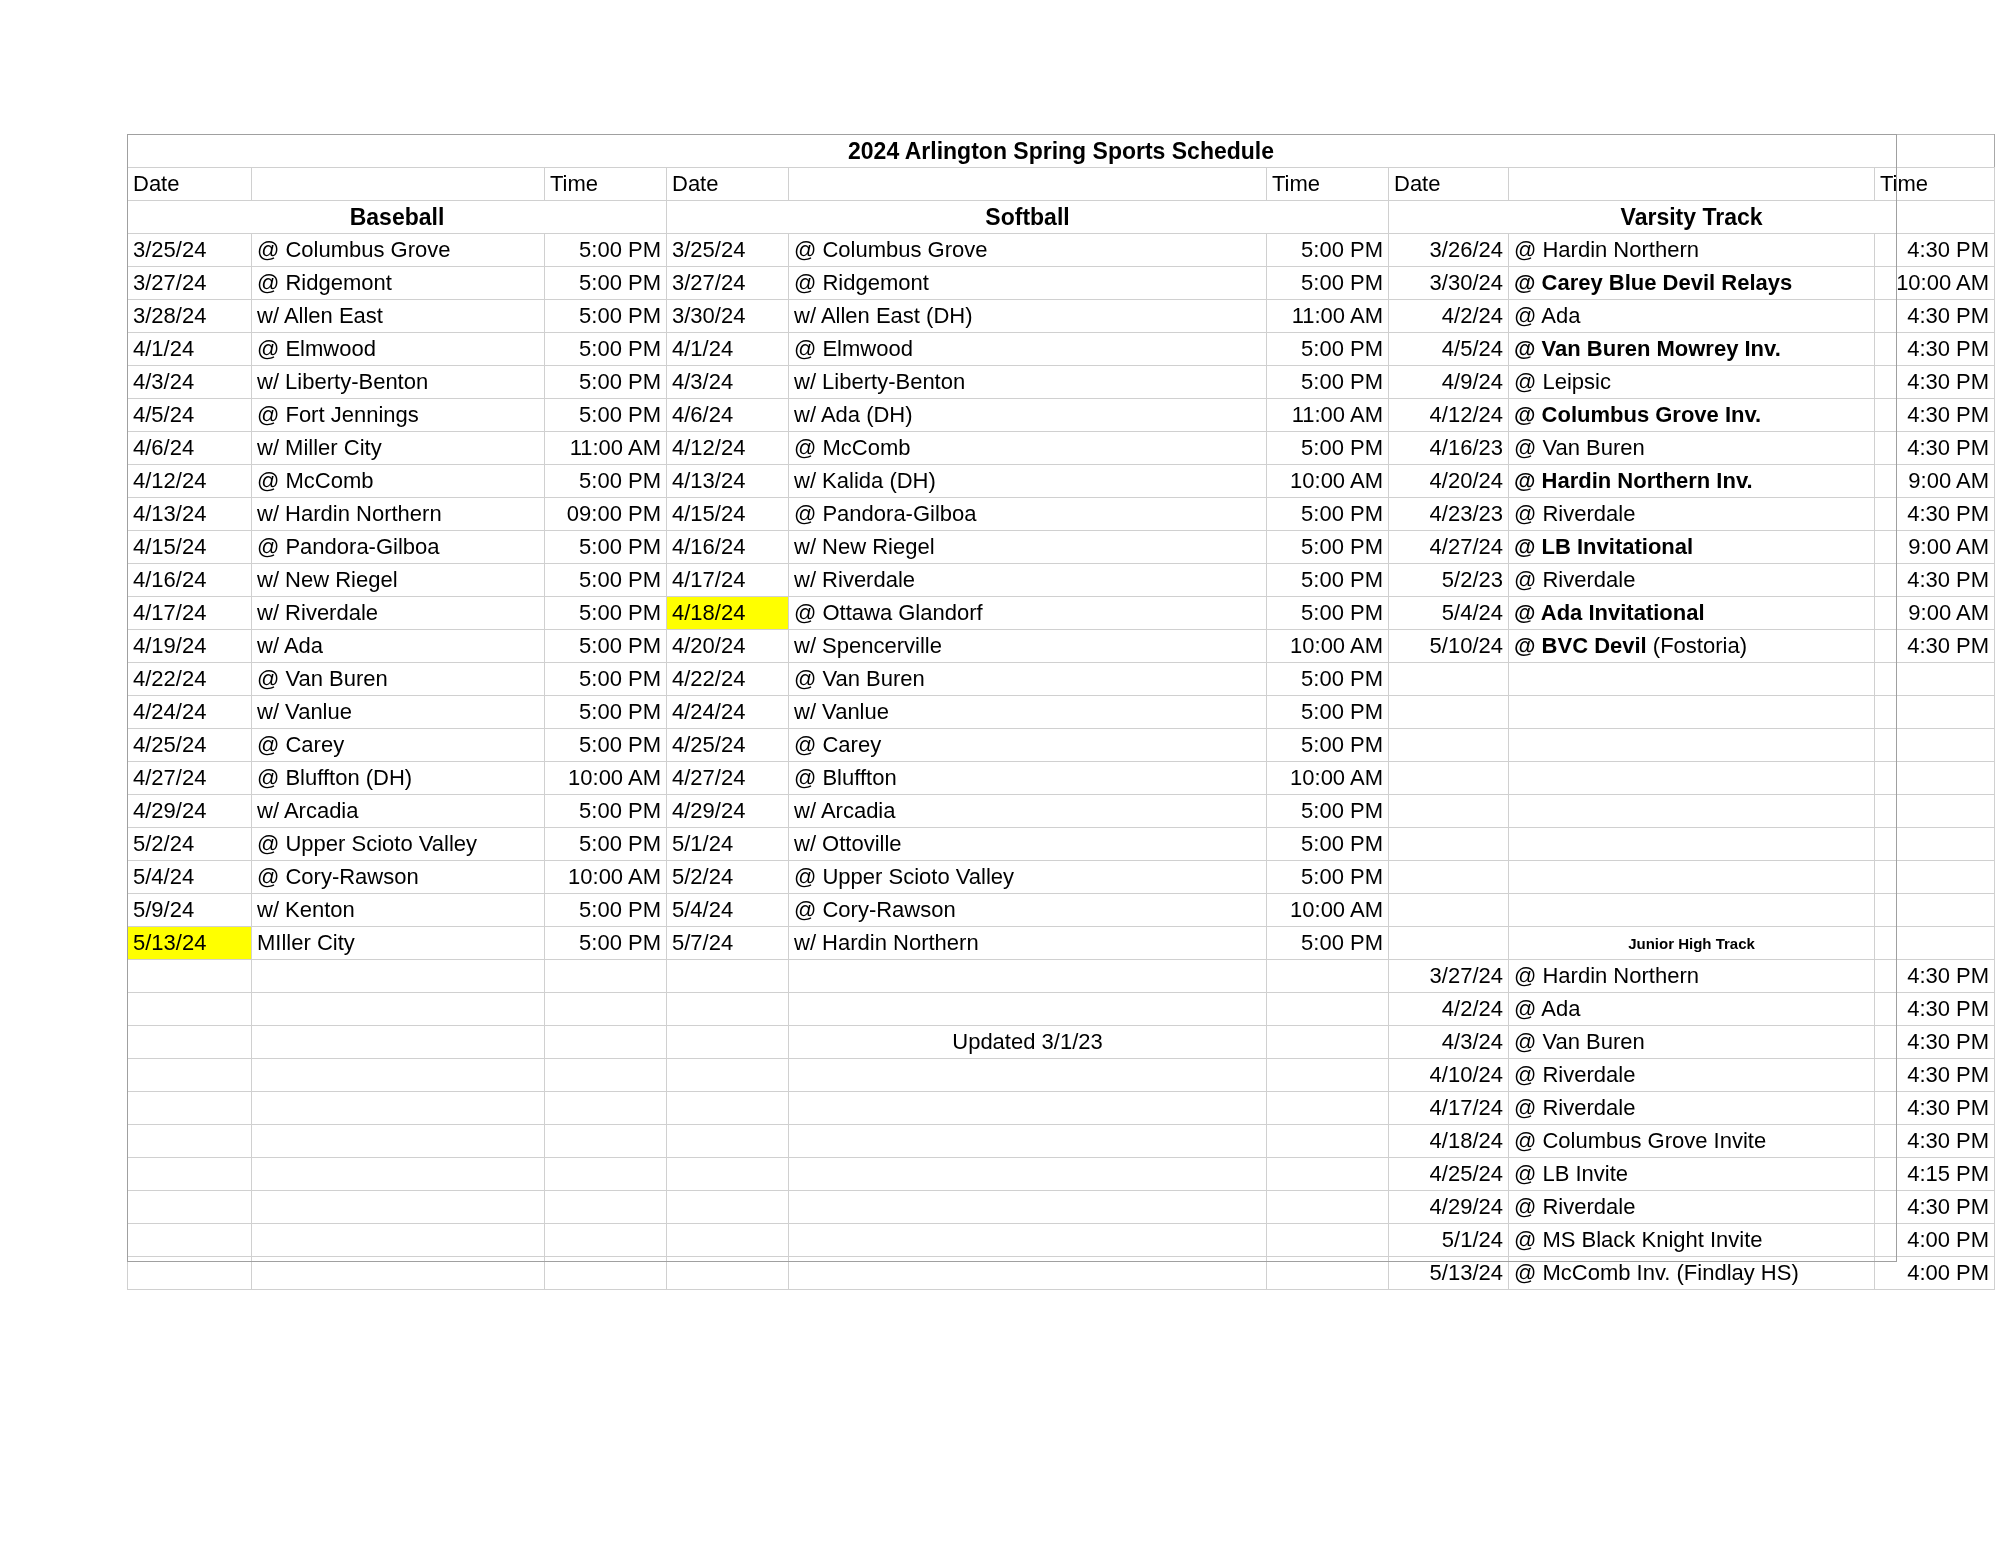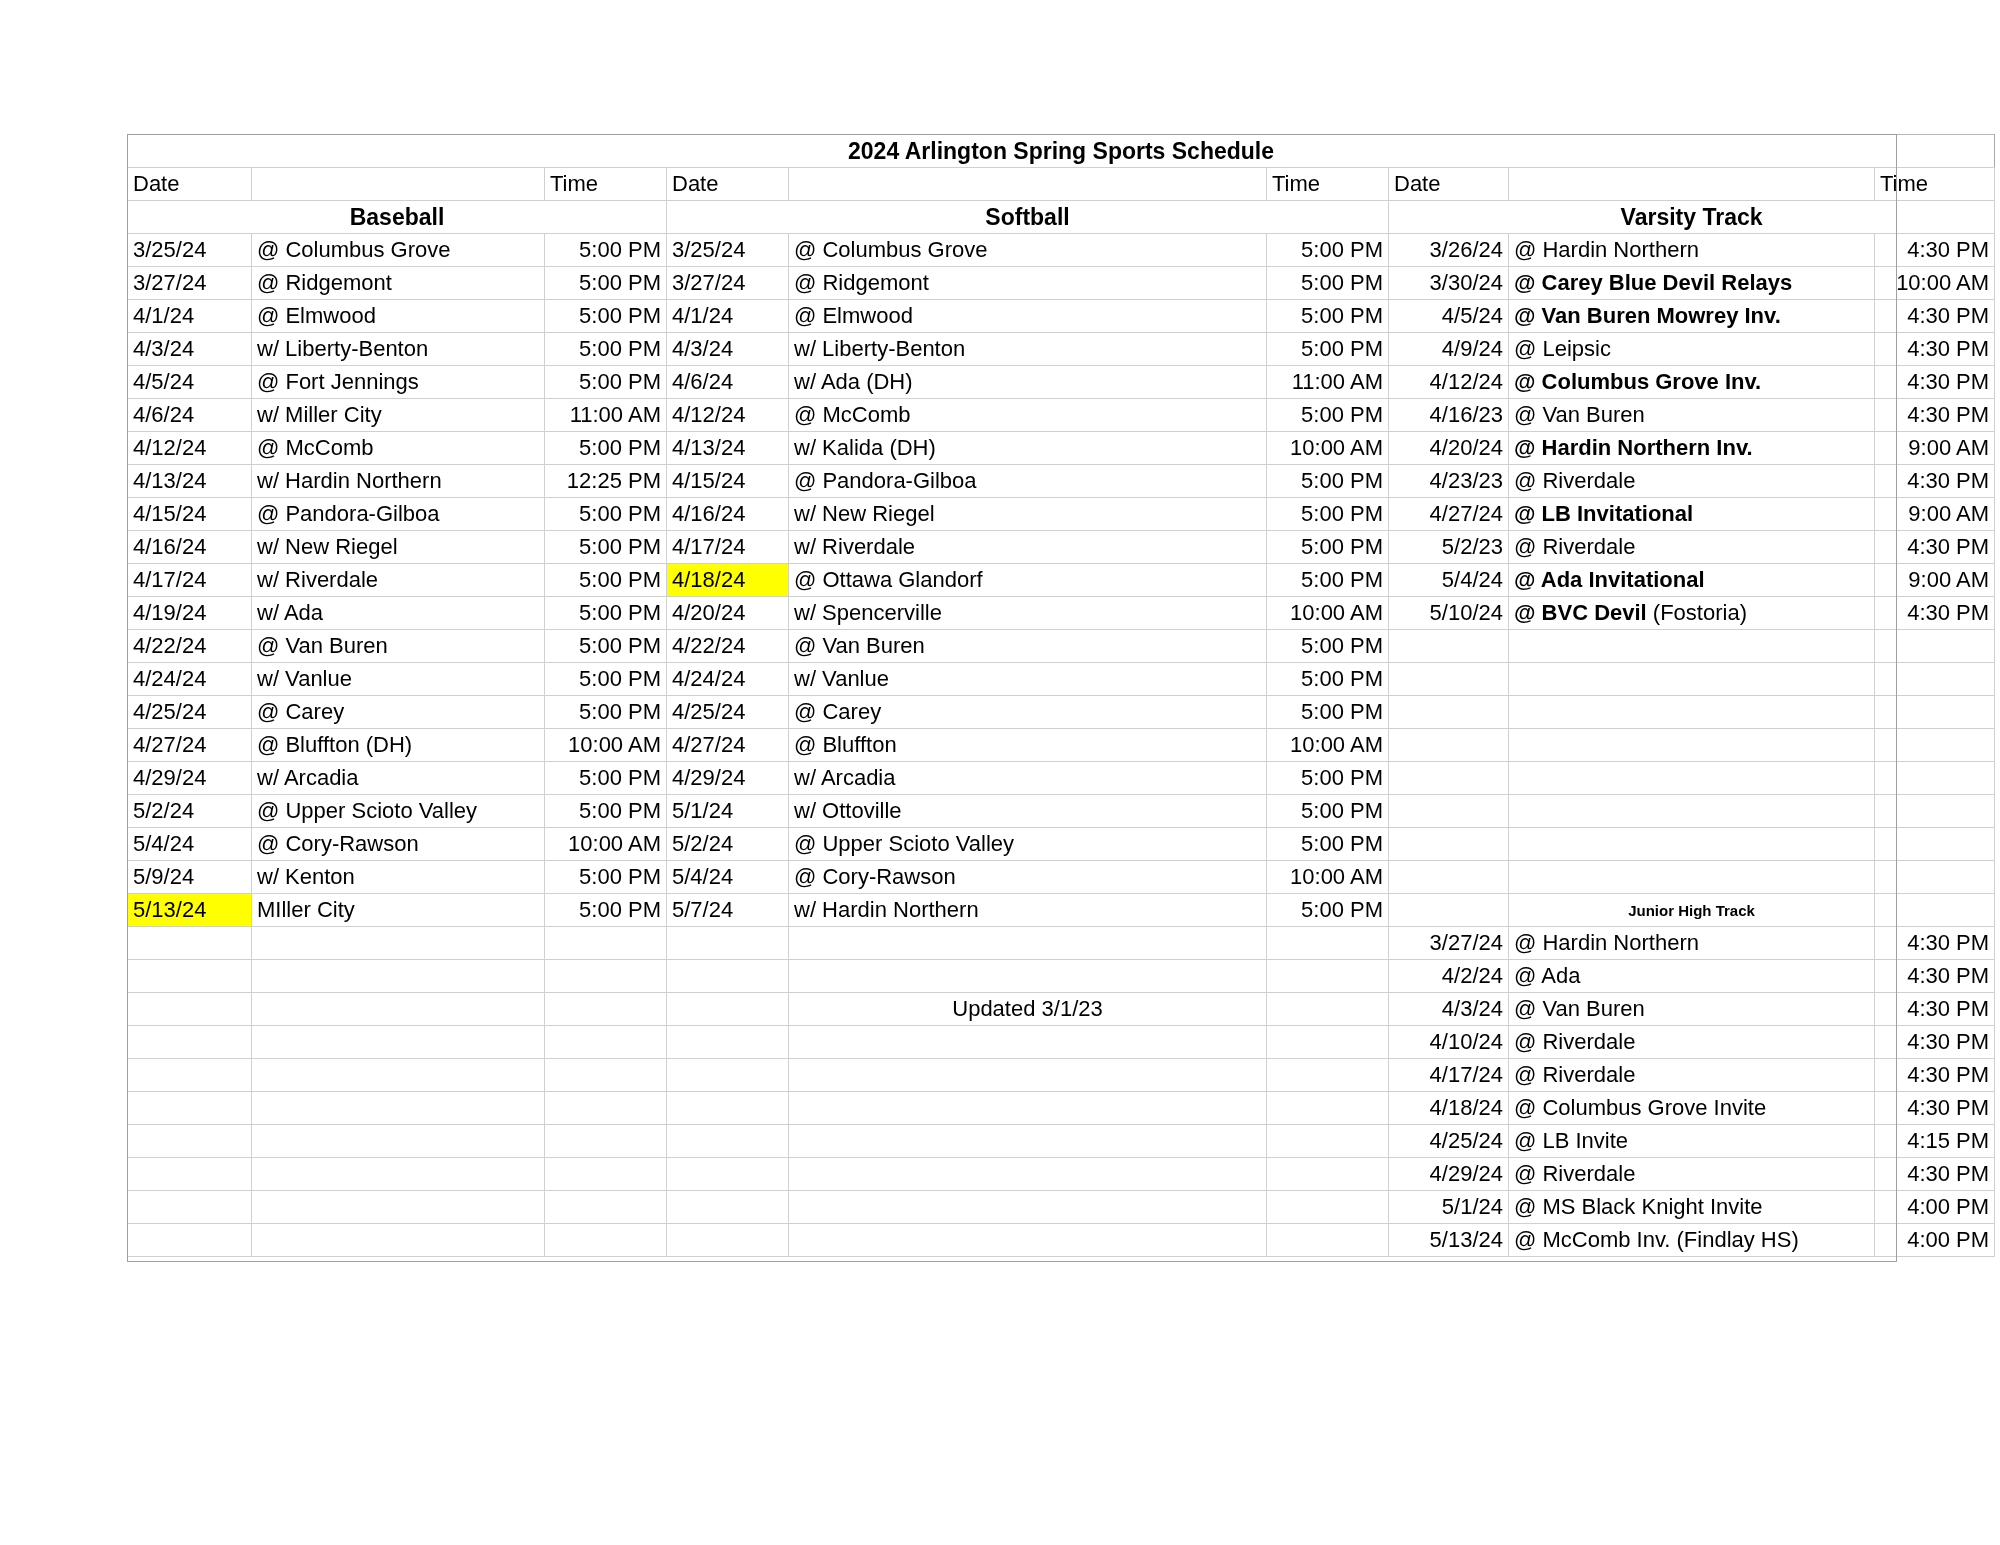--- a/index.html
+++ b/index.html
@@ -133,20 +133,31 @@
           <td class="opp">@ Ridgemont</td>
           <td class="time-r">5:00 PM</td>
           <td class="date">3/27/24</td>
           <td class="opp">@ Ridgemont</td>
           <td class="time-r">5:00 PM</td>
           <td class="date-r">3/30/24</td>
           <td class="opp bold">@ Carey Blue Devil Relays</td>
           <td class="time-r">10:00 AM</td>
         </tr>
         <tr>
+          <td class="date">3/28/24</td>
+          <td class="opp">w/ Allen East</td>
+          <td class="time-r">5:00 PM</td>
+          <td class="date">3/30/24</td>
+          <td class="opp">w/ Allen East (DH)</td>
+          <td class="time-r">11:00 AM</td>
+          <td class="date-r">4/2/24</td>
+          <td class="opp">@ Ada</td>
+          <td class="time-r">4:30 PM</td>
+        </tr>
+        <tr>
           <td class="date">4/1/24</td>
           <td class="opp">@ Elmwood</td>
           <td class="time-r">5:00 PM</td>
           <td class="date">4/1/24</td>
           <td class="opp">@ Elmwood</td>
           <td class="time-r">5:00 PM</td>
           <td class="date-r">4/5/24</td>
           <td class="opp bold">@ Van Buren Mowrey Inv.</td>
           <td class="time-r">4:30 PM</td>
         </tr>
@@ -190,21 +201,21 @@
           <td class="date">4/13/24</td>
           <td class="opp">w/ Kalida (DH)</td>
           <td class="time-r">10:00 AM</td>
           <td class="date-r">4/20/24</td>
           <td class="opp bold">@ Hardin Northern Inv.</td>
           <td class="time-r">9:00 AM</td>
         </tr>
         <tr>
           <td class="date">4/13/24</td>
           <td class="opp">w/ Hardin Northern</td>
-          <td class="time-r">12:25 PM</td>
+          <td class="time-r">09:00 PM</td>
           <td class="date">4/15/24</td>
           <td class="opp">@ Pandora-Gilboa</td>
           <td class="time-r">5:00 PM</td>
           <td class="date-r">4/23/23</td>
           <td class="opp">@ Riverdale</td>
           <td class="time-r">4:30 PM</td>
         </tr>
         <tr>
           <td class="date">4/15/24</td>
           <td class="opp">@ Pandora-Gilboa</td>

